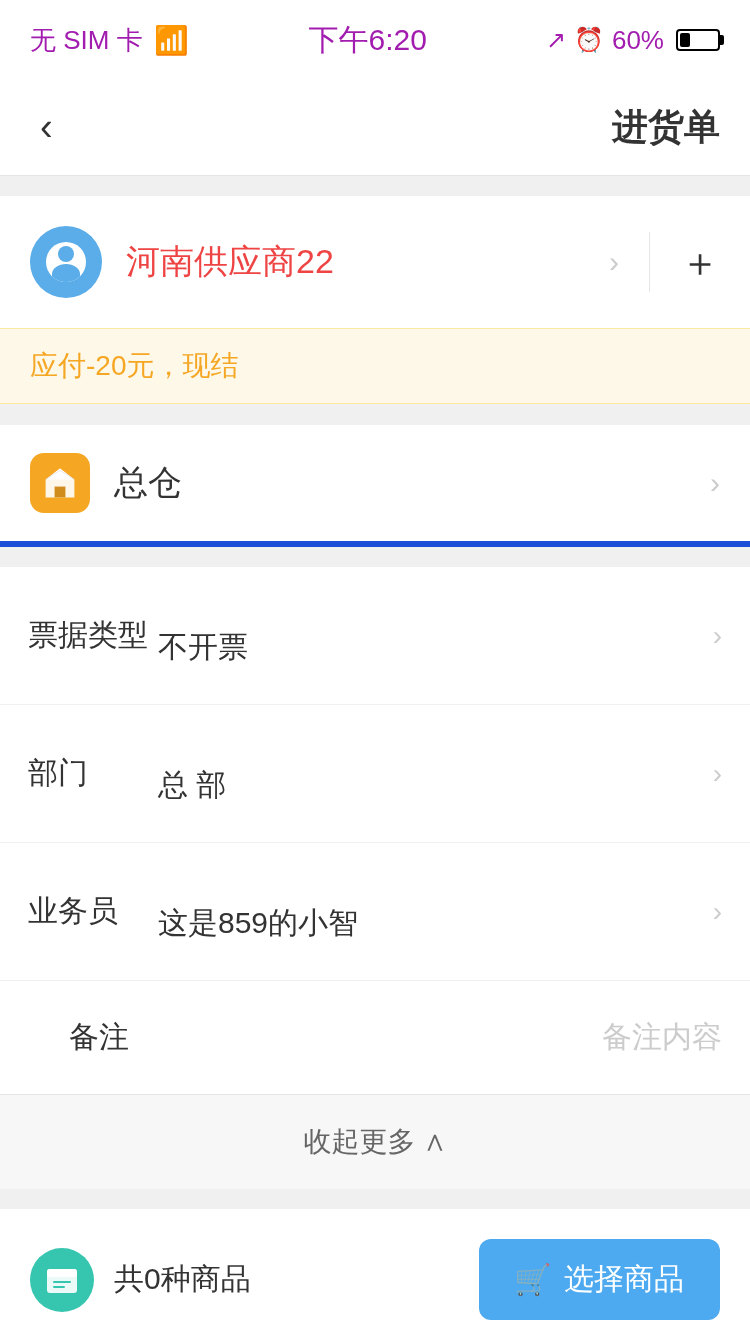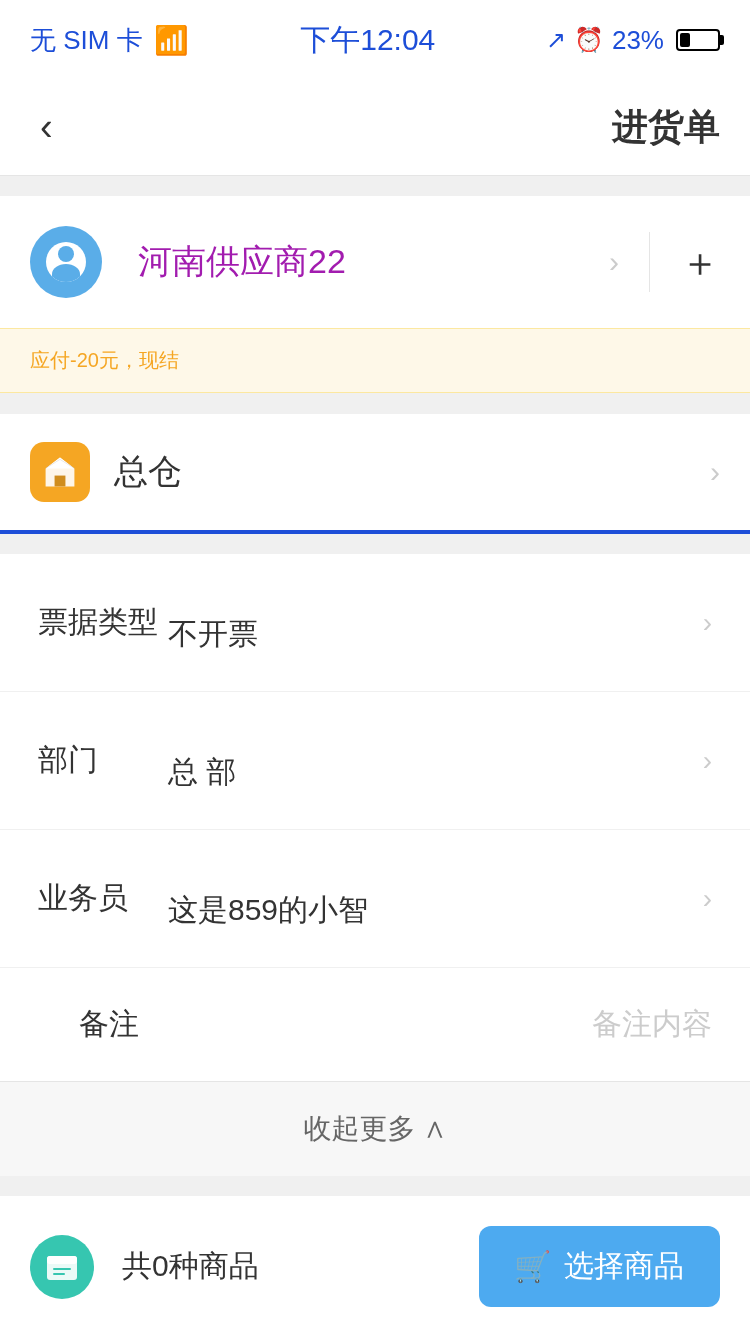--- a/index.html
+++ b/index.html
@@ -15,21 +15,21 @@
     
     .status-bar {
       width: 100%;
       height: 80px;
       background: #fff;
       display: flex;
       align-items: center;
       justify-content: space-between;
       padding: 0 30px;
       font-size: 28px;
-      color: #1d4ed8;
+      color: #a21caf;
       gap: 41px;
     }
     .status-left {
       display: flex;
       align-items: center;
       gap: 12px;
       font-size: 26px;
     }
     .status-center {
       font-size: 30px;
@@ -155,22 +155,21 @@
       left: 50%;
       transform: translateX(-50%);
       width: 16px;
       height: 16px;
       border-radius: 50%;
       background: #5aade8;
     }
     .supplier-name {
       flex: 1;
       font-size: 34px;
-      color: #a21caf;
-      margin-left: 12px;
+      color: #ef4444;
     }
     .supplier-right {
       display: flex;
       align-items: center;
       gap: 30px;
     }
     .chevron-right {
       color: #ccc;
       font-size: 30px;
     }
@@ -182,35 +181,35 @@
     .plus-icon {
       font-size: 40px;
       color: #333;
       font-weight: 300;
     }
 
     
     .notice-bar {
       background: #fef8e8;
       padding: 18px 30px;
-      font-size: 20px;
+      font-size: 28px;
       color: #f5a623;
       border-top: 1px solid #fce8a0;
       border-bottom: 1px solid #fce8a0;
     }
 
     
     .warehouse-row {
       display: flex;
       align-items: center;
       padding: 28px 30px;
       background: #fff;
       margin-top: 20px;
       border-top: 1px solid #f0f0f0;
-      border-bottom: 4px solid #1d4ed8;
+      border-bottom: 6px solid #1d4ed8;
     }
     .warehouse-icon-wrap {
       width: 60px;
       height: 60px;
       border-radius: 14px;
       background: #f5a623;
       display: flex;
       align-items: center;
       justify-content: center;
       margin-right: 24px;
@@ -228,21 +227,21 @@
     }
 
     
     .form-section {
       background: #fff;
       margin-top: 20px;
     }
     .form-row {
       display: flex;
       align-items: center;
-      padding: 36px 38px;
+      padding: 36px 28px;
       border-bottom: 1px solid #f0f0f0;
       cursor: pointer;
     }
     .form-row:last-child {
       border-bottom: none;
       margin-left: 41px;
     }
     .form-label {
       width: 130px;
       font-size: 30px;
@@ -294,21 +293,20 @@
       display: flex;
       align-items: center;
       justify-content: center;
       margin-right: 20px;
       flex-shrink: 0;
     }
     .product-count {
       flex: 1;
       font-size: 30px;
       color: #333;
-      margin-left: 8px;
     }
     .select-btn {
       background: #4daaf0;
       border: none;
       border-radius: 12px;
       padding: 20px 36px;
       color: #fff;
       font-size: 30px;
       display: flex;
       align-items: center;
@@ -326,26 +324,26 @@
   </style>
 </head>
 <body>
 
 <div class="status-bar">
   <div class="status-left">
     <span>无 SIM 卡</span>
     <span class="wifi-icon">📶</span>
   </div>
   <div class="status-center">
-    <span>下午12:04</span>
+    <span>下午6:20</span>
   </div>
   <div class="status-right">
     <span style="font-size:24px;">↗</span>
     <span style="font-size:24px;">⏰</span>
-    <span>23%</span>
+    <span>60%</span>
     <span class="battery-bar">
       <span class="battery-fill"></span>
       <span class="battery-tip"></span>
     </span>
   </div>
 </div>
 
 <div class="nav-bar">
   <div class="nav-back">‹</div>
   <div class="nav-title">进货单</div>

